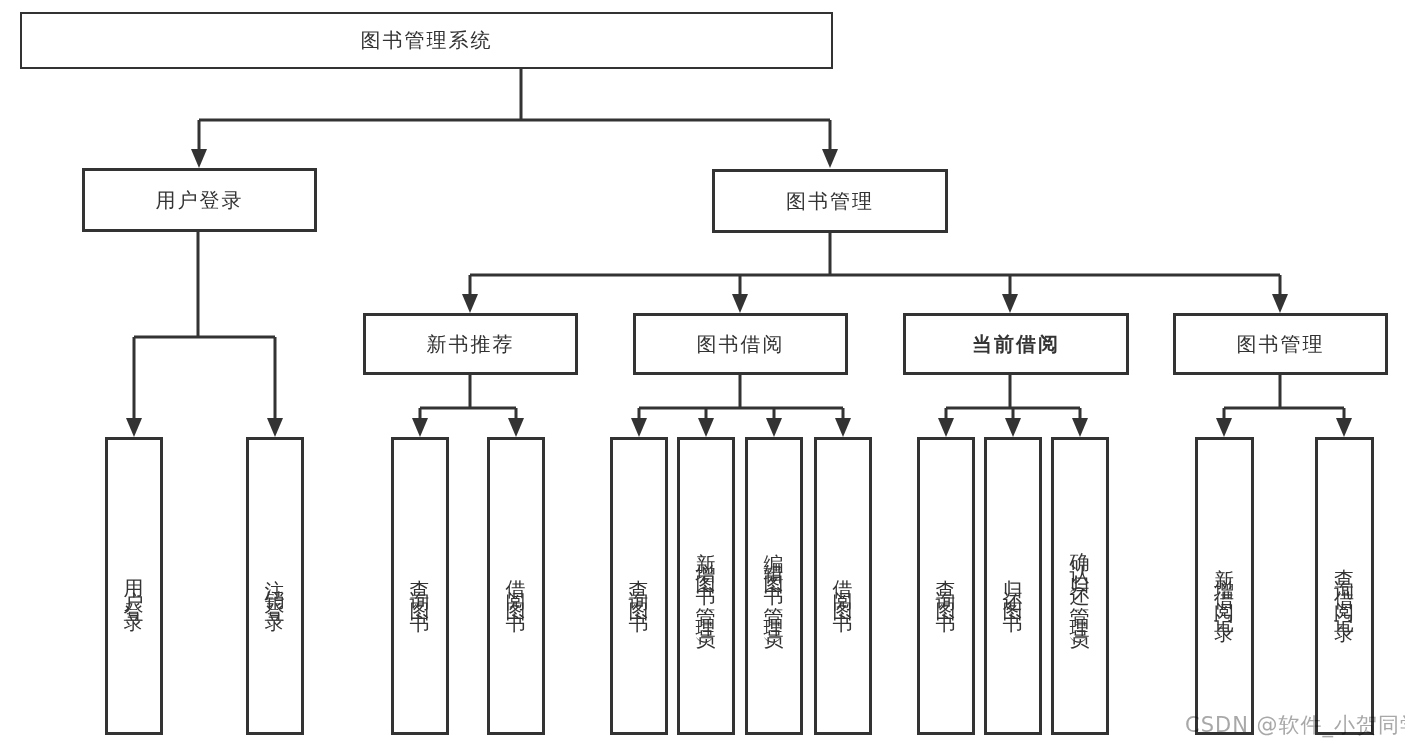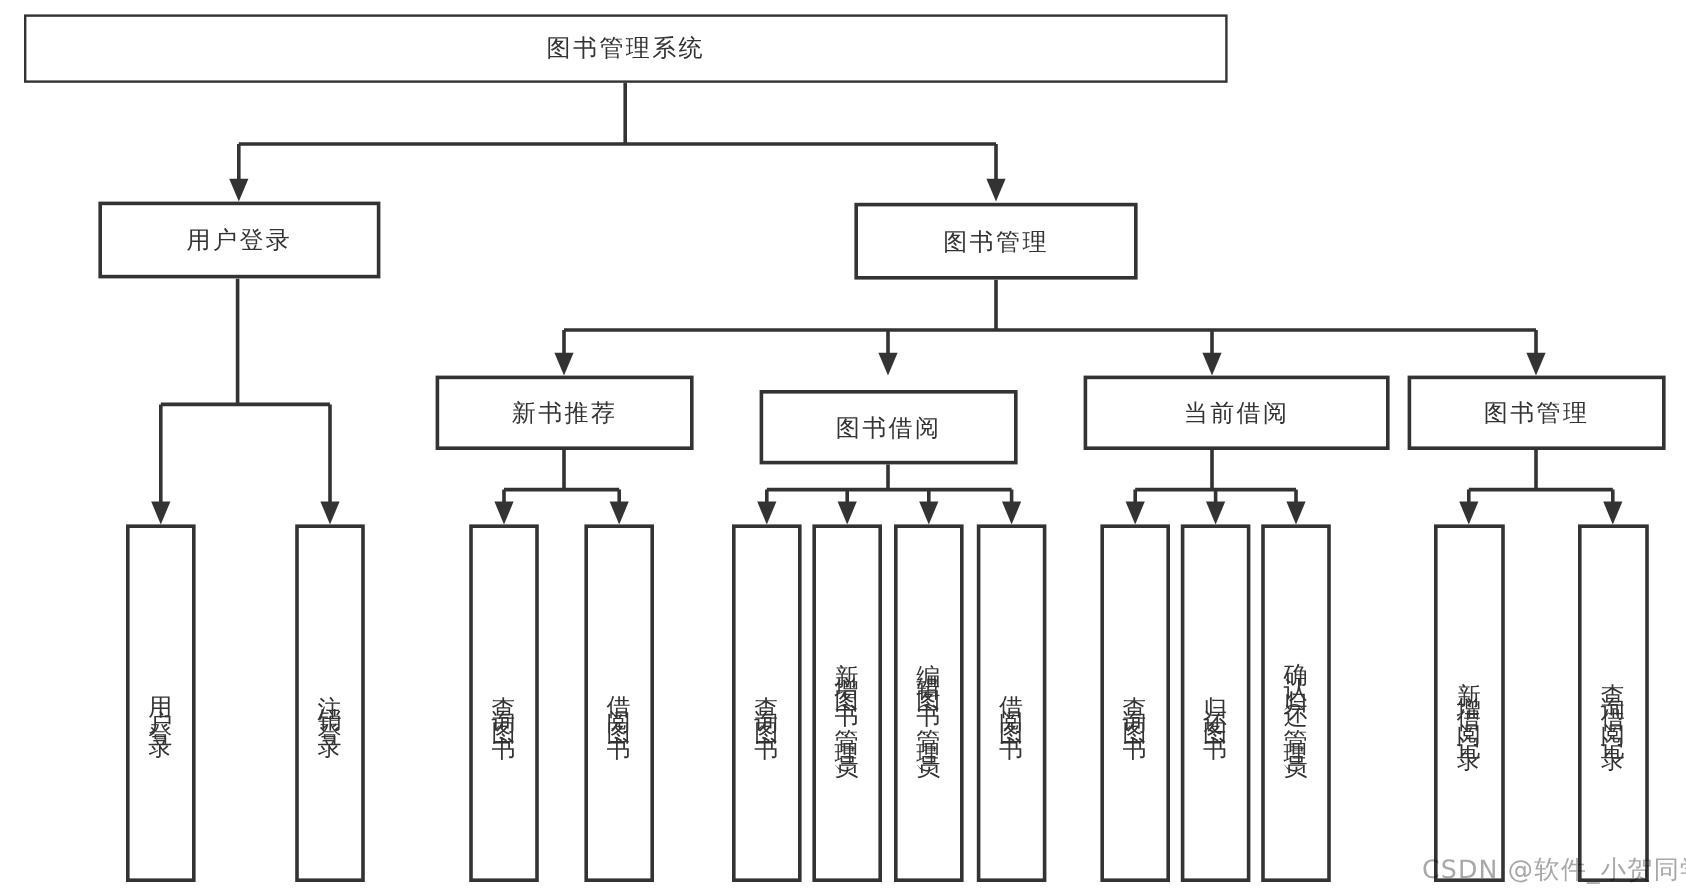--- a/index.html
+++ b/index.html
@@ -81,28 +81,28 @@
       <polygon points="766,418 782,418 774,437"></polygon>
       <polygon points="835,418 851,418 843,437"></polygon>
       <polygon points="938,418 954,418 946,437"></polygon>
       <polygon points="1005,418 1021,418 1013,437"></polygon>
       <polygon points="1072,418 1088,418 1080,437"></polygon>
       <polygon points="1216,418 1232,418 1224,437"></polygon>
       <polygon points="1336,418 1352,418 1344,437"></polygon>
     </g>
   </svg>
 
-  <div class="node root" style="left:20px;top:12px;width:1003px;height:57px;">图书管理系统</div>
+  <div class="node root" style="left:20px;top:12px;width:813px;height:57px;">图书管理系统</div>
 
   <div class="node" style="left:82px;top:168px;width:235px;height:64px;">用户登录</div>
   <div class="node" style="left:712px;top:169px;width:236px;height:64px;">图书管理</div>
 
   <div class="node" style="left:363px;top:313px;width:215px;height:62px;">新书推荐</div>
-  <div class="node" style="left:633px;top:313px;width:215px;height:62px;margin-top:12px;">图书借阅</div>
-  <div class="node" style="left:903px;top:313px;width:255px;height:62px;">当前借阅</div>
+  <div class="node" style="left:633px;top:313px;width:215px;height:62px;">图书借阅</div>
+  <div class="node" style="left:903px;top:313px;width:226px;height:62px;font-weight:bold;">当前借阅</div>
   <div class="node" style="left:1173px;top:313px;width:215px;height:62px;">图书管理</div>
 
   <div class="node leaf" style="left:105px;top:437px;width:58px;height:298px;">
     <span class="vtext">用户登录</span>
   </div>
   <div class="node leaf" style="left:246px;top:437px;width:58px;height:298px;">
     <span class="vtext">注销登录</span>
   </div>
 
   <div class="node leaf" style="left:391px;top:437px;width:58px;height:298px;">

